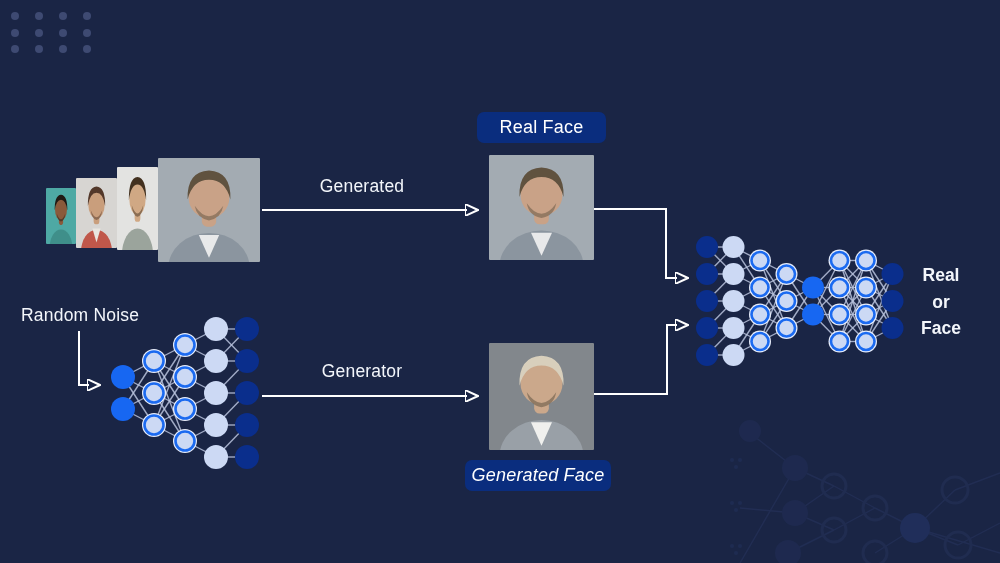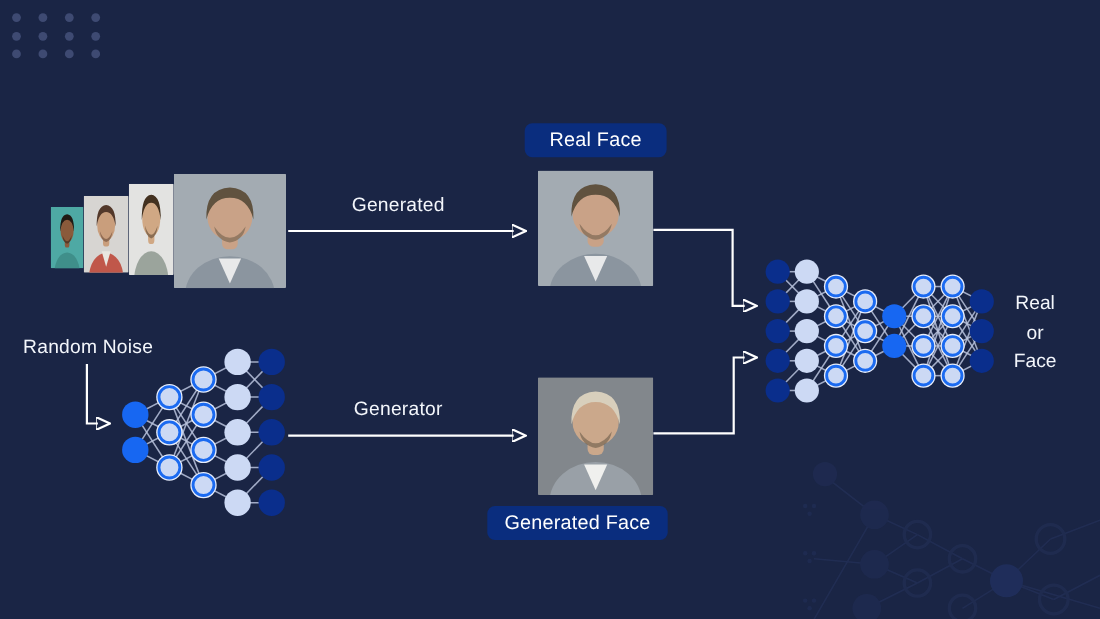--- a/index.html
+++ b/index.html
@@ -126,29 +126,29 @@
     <svg viewBox="0 0 100 100" preserveAspectRatio="none">
       <rect width="100" height="100" style="fill:var(--bg)"></rect>
       <ellipse cx="50" cy="106" rx="40" ry="34" style="fill:var(--shirt)"></ellipse>
       <path d="M40 74 L50 96 L60 74 Z" style="fill:var(--collar,var(--shirt))"></path>
       <rect x="43" y="48" width="14" height="18" rx="5" style="fill:var(--skin)"></rect>
       <circle cx="50" cy="38" r="20" style="fill:var(--skin)"></circle>
       <path d="M36 46 Q50 66 64 46 Q62 58 50 60 Q38 58 36 46Z" style="fill:#6b5c4a" opacity=".6"></path>
       <path d="M29 40 Q28 13 50 12 Q72 13 71 40 Q66 21 50 21 Q34 21 29 40Z" style="fill:var(--hair)"></path>
     </svg>
   </div>
-  <div class="badge" style="left:443px;top:460px;width:164px;height:31px;">
+  <div class="badge" style="left:465px;top:460px;width:146px;height:31px;font-style:italic;">
     <span>Generated Face</span>
   </div>
 
   <div class="lbl center" style="left:262px;top:176px;width:200px;">Generated</div>
   <div class="lbl" style="left:21px;top:305px;">Random Noise</div>
   <div class="lbl center" style="left:262px;top:361px;width:200px;">Generator</div>
 
-  <div class="abs outlines" style="left:904px;top:262px;width:74px;">
+  <div class="abs outlines" style="left:904px;top:262px;width:74px;font-weight:bold;">
     <div>Real</div>
     <div>or</div>
     <div>Face</div>
   </div>
 
   <svg class="abs" style="left:108px;top:311px;" width="154" height="164">
       <g class="edges">
         <line x1="15" y1="66" x2="46" y2="50"></line>
         <line x1="15" y1="66" x2="46" y2="82"></line>
         <line x1="15" y1="66" x2="46" y2="114"></line>

